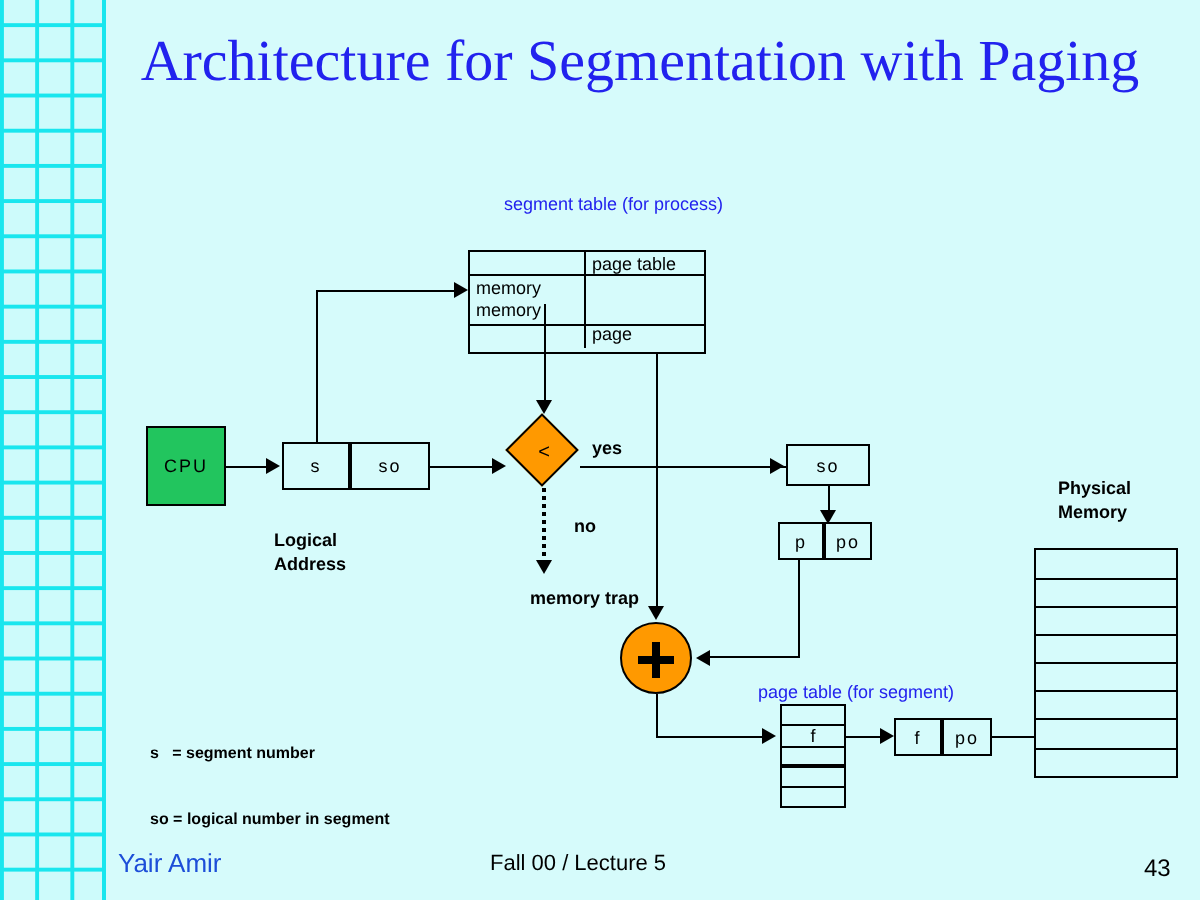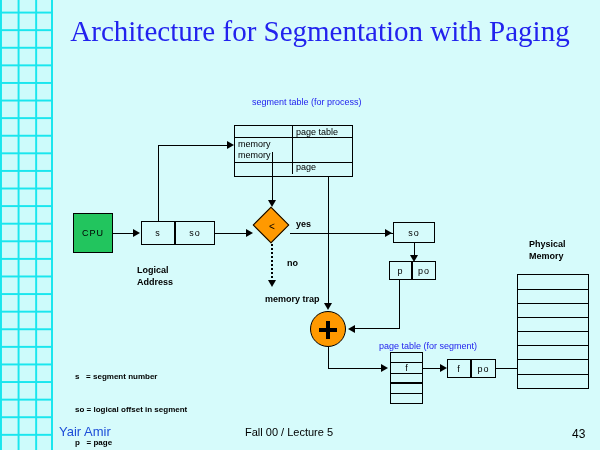--- a/index.html
+++ b/index.html
@@ -362,22 +362,21 @@
     <div class="r" style="height:14px;"></div>
     <div class="r" style="height:14px;"></div>
     <div class="r" style="height:14px;"></div>
     <div class="r" style="height:14px;"></div>
     <div class="r" style="height:15px;"></div>
     <div class="r" style="height:13px;"></div>
   </div>
 
   <div class="lbl" style="left:75px; top:349px; font-size:8px; line-height:11px;">
     <span class="legend-line">s   = segment number</span>
-    <span class="legend-line">so = logical offset in segment</span>
-    <span class="legend-line">p   = page</span>
+    <span class="legend-line">so = logical number in segment</span>
     
     
   </div>
 
   <div id="footer-author">Yair Amir</div>
   <div id="footer-center">Fall 00 / Lecture 5</div>
   <div id="footer-page">43</div>
 
 </div>
 

